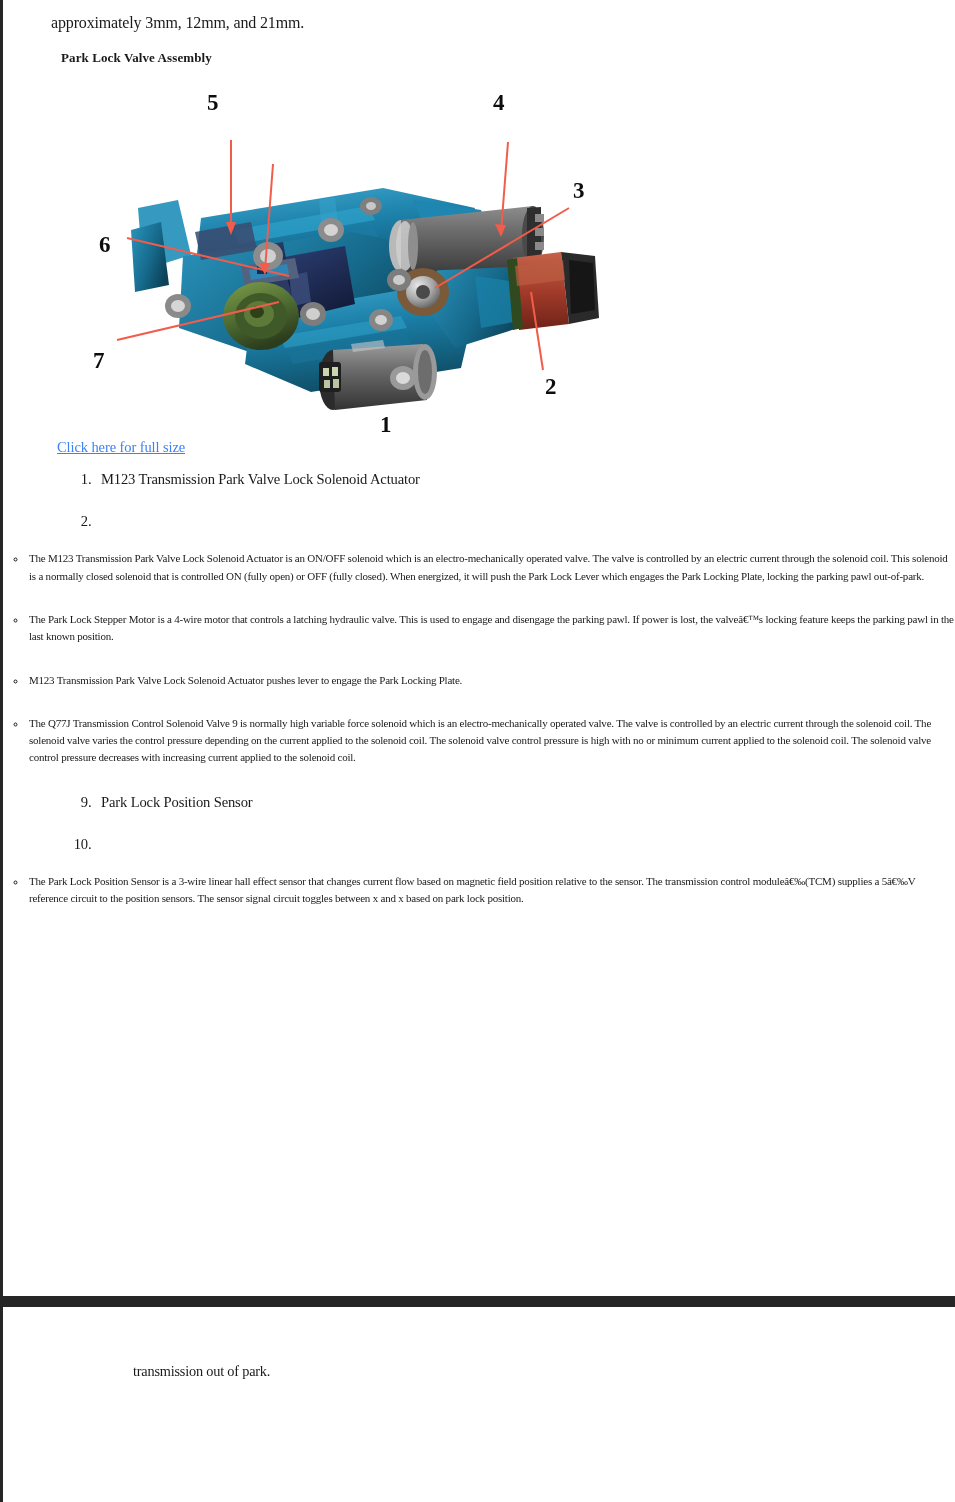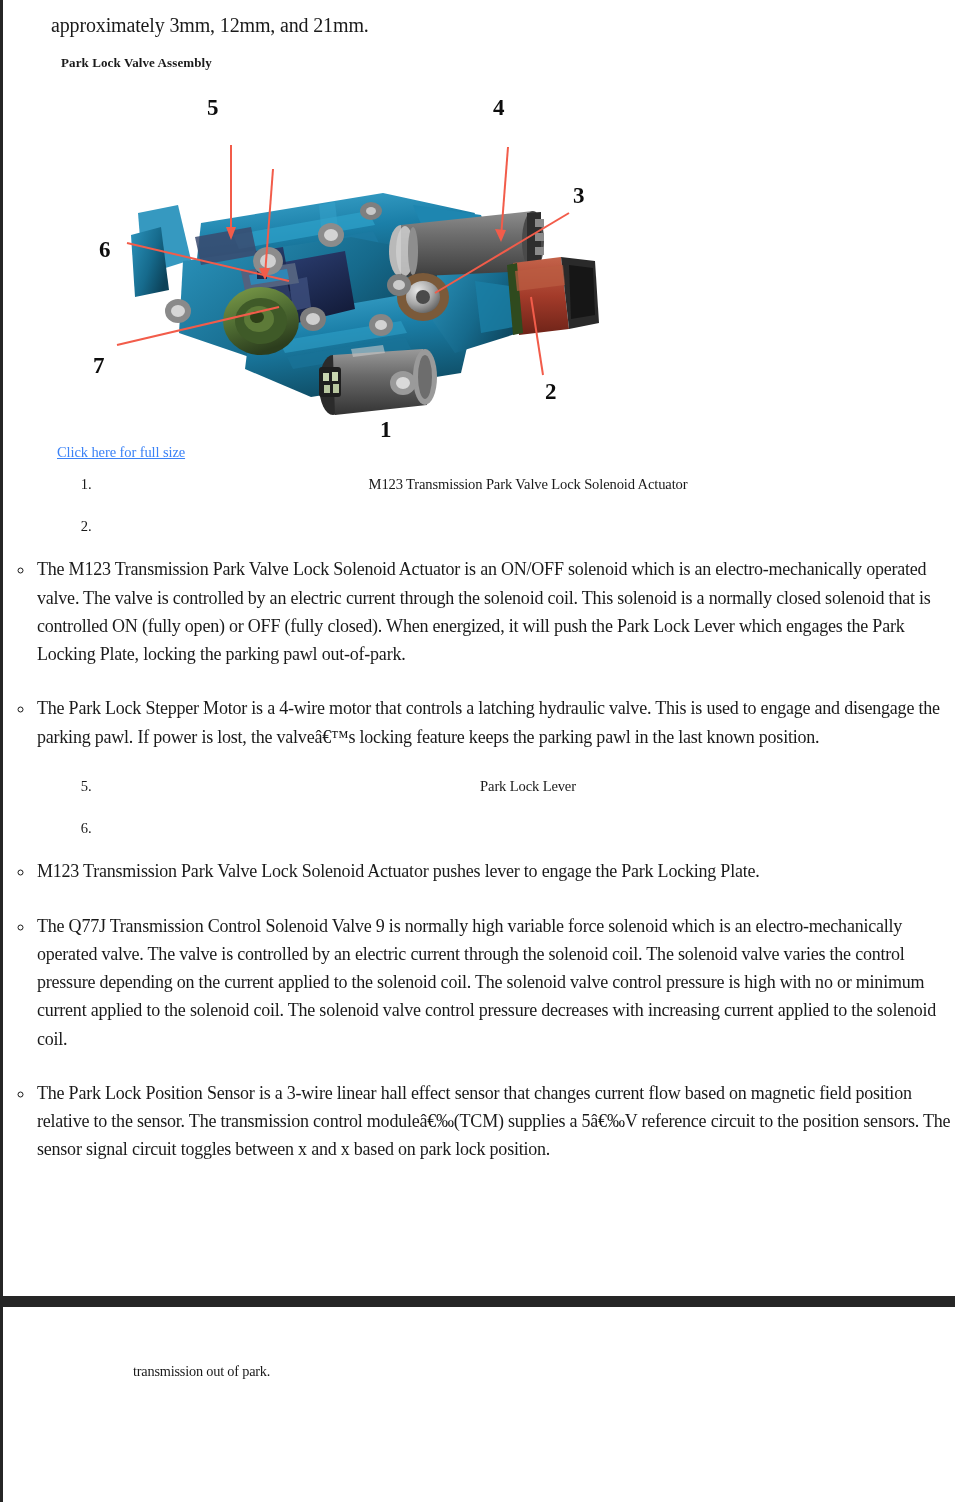--- a/index.html
+++ b/index.html
@@ -20,21 +20,21 @@
   }
   .page-top { min-height:1296px; }
   .page-bottom { min-height:200px; }
   .pagebreak {
     width:955px;
     height:11px;
     background:#262626;
   }
 
   .intro-line {
-    font-size:20px;
+    font-size:16px;
     padding:14px 0 0 48px;
     letter-spacing:-0.15px;
   }
   h1.section-title {
     font-size:13px;
     font-weight:bold;
     margin:18px 0 0 58px;
     letter-spacing:0.1px;
   }
 
@@ -60,29 +60,28 @@
     margin:14px 0 0 0;
     padding-left:92px;
     list-style:decimal;
     font-size:14.6px;
     letter-spacing:-0.15px;
   }
   ol.main-list > li {
     margin:0 0 24px 0;
     padding-left:6px;
     line-height:1.25;
-    text-align:center;
   }
   ol.main-list > li.empty-item { min-height:4px; margin-bottom:20px; }
 
   ul.sub-list {
     list-style:circle;
     margin:18px 0 26px 0;
-    padding-left:32px;
-    font-size:18px;
+    padding-left:24px;
+    font-size:11px;
   }
   ul.sub-list > li {
     line-height:1.57;
     letter-spacing:-0.22px;
     text-align:left;
     padding-left:2px;
   }
   .cont-para {
     margin:0 0 0 130px;
     padding-top:56px;
@@ -284,33 +283,33 @@
     <li class="empty-item"></li>
   </ol>
   <ul class="sub-list">
     <li>The M123 Transmission Park Valve Lock Solenoid Actuator is an ON/OFF solenoid which is an electro-mechanically operated valve. The valve is controlled by an electric current through the solenoid coil. This solenoid is a normally closed solenoid that is controlled ON (fully open) or OFF (fully closed). When energized, it will push the Park Lock Lever which engages the Park Locking Plate, locking the parking pawl out-of-park.</li>
   </ul>
 
   <ul class="sub-list">
     <li>The Park Lock Stepper Motor is a 4-wire motor that controls a latching hydraulic valve. This is used to engage and disengage the parking pawl. If power is lost, the valveâ€™s locking feature keeps the parking pawl in the last known position.</li>
   </ul>
 
-  <ol class="main-list" start="5">
-    <li>Park Lock Lever</li>
+  <ul class="sub-list">
+    <li>M123 Transmission Park Valve Lock Solenoid Actuator pushes lever to engage the Park Locking Plate.</li>
+  </ul>
+
+  <ul class="sub-list">
+    <li>The Q77J Transmission Control Solenoid Valve 9 is normally high variable force solenoid which is an electro-mechanically operated valve. The valve is controlled by an electric current through the solenoid coil. The solenoid valve varies the control pressure depending on the current applied to the solenoid coil. The solenoid valve control pressure is high with no or minimum current applied to the solenoid coil. The solenoid valve control pressure decreases with increasing current applied to the solenoid coil.</li>
+  </ul>
+
+  <ol class="main-list" start="9">
+    <li>Park Lock Position Sensor</li>
     <li class="empty-item"></li>
   </ol>
   <ul class="sub-list">
-    <li>M123 Transmission Park Valve Lock Solenoid Actuator pushes lever to engage the Park Locking Plate.</li>
-  </ul>
-
-  <ul class="sub-list">
-    <li>The Q77J Transmission Control Solenoid Valve 9 is normally high variable force solenoid which is an electro-mechanically operated valve. The valve is controlled by an electric current through the solenoid coil. The solenoid valve varies the control pressure depending on the current applied to the solenoid coil. The solenoid valve control pressure is high with no or minimum current applied to the solenoid coil. The solenoid valve control pressure decreases with increasing current applied to the solenoid coil.</li>
-  </ul>
-
-  <ul class="sub-list">
     <li>The Park Lock Position Sensor is a 3-wire linear hall effect sensor that changes current flow based on magnetic field position relative to the sensor. The transmission control moduleâ€‰(TCM) supplies a 5â€‰V reference circuit to the position sensors. The sensor signal circuit toggles between x and x based on park lock position.</li>
   </ul>
 
 </div>
 
 <div class="pagebreak"></div>
 
 <div class="page page-bottom">
   <div class="cont-para">transmission out of park.</div>
 

